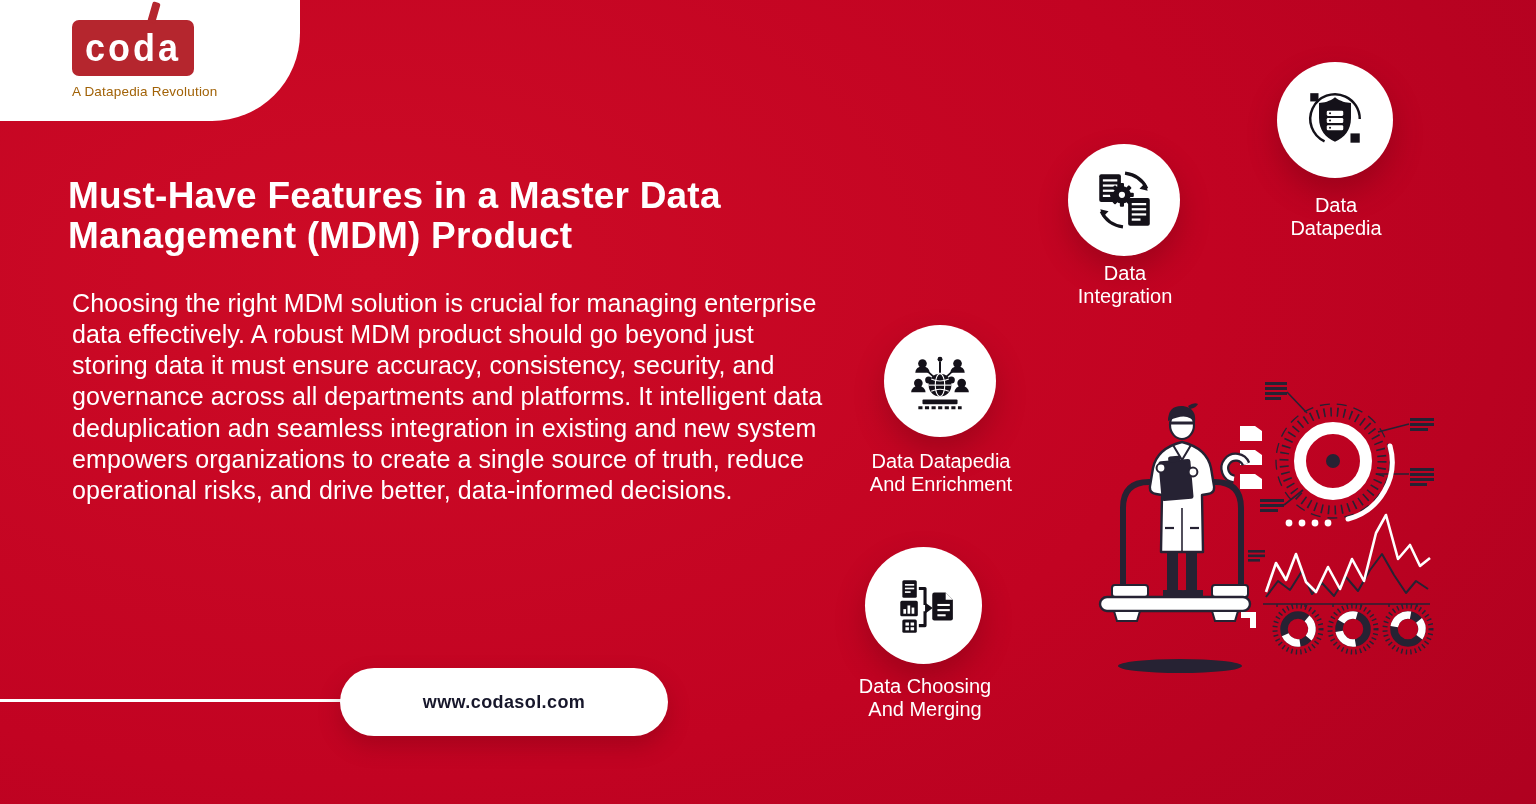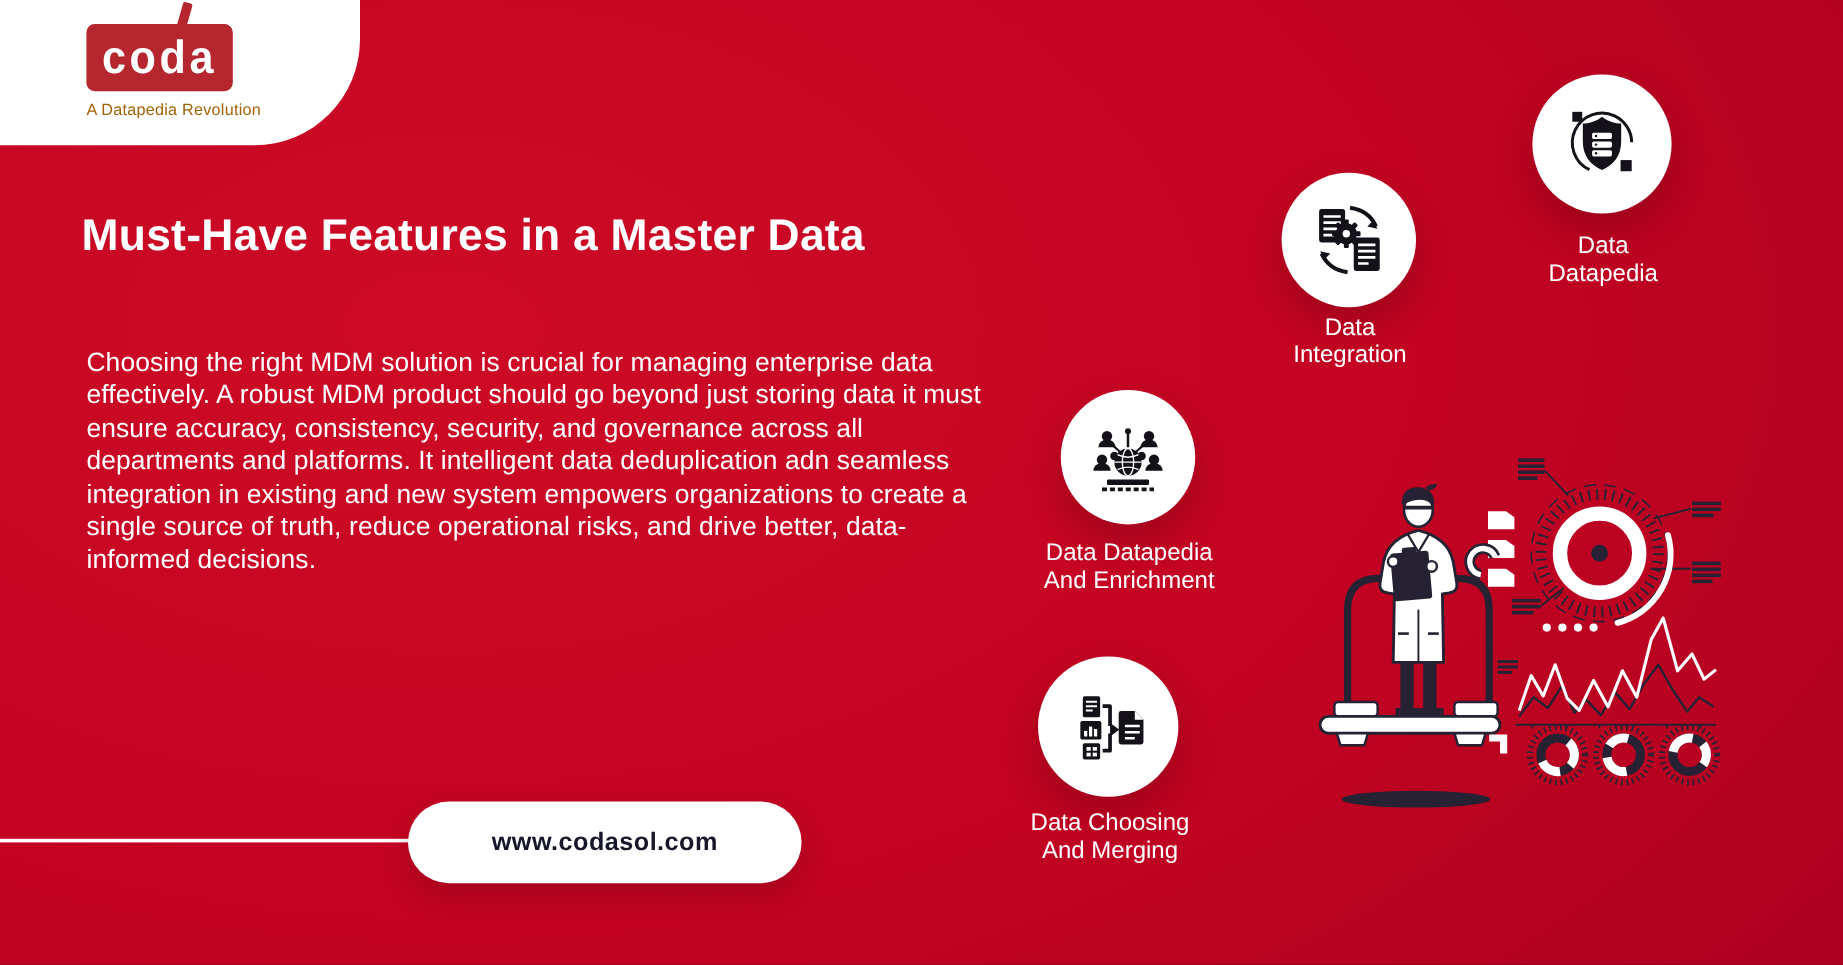--- a/index.html
+++ b/index.html
@@ -10,25 +10,25 @@
   }
   
   .logo-shape{position:absolute;left:0;top:0;width:300px;height:121px;background:#ffffff;border-bottom-right-radius:88px;}
   .logo-mark{position:absolute;left:72px;top:20px;width:122px;height:56px;background:#b5262e;border-radius:7px;display:flex;align-items:center;justify-content:center;}
   .logo-text{color:#ffffff;font-weight:700;font-size:36px;letter-spacing:3px;line-height:1;transform:scaleY(1.08);}
   .logo-tick{position:absolute;left:150px;top:2px;width:8px;height:21px;background:#b5262e;border-radius:2px;transform:rotate(16deg);}
   .logo-tagline{position:absolute;left:72px;top:84px;font-size:13.5px;color:#a16207;letter-spacing:.2px;white-space:nowrap;}
   
   .title{position:absolute;left:68px;top:176px;color:#fff;font-weight:700;font-size:37px;line-height:1.08;letter-spacing:.2px;}
   .title div{white-space:nowrap;}
-  .intro{position:absolute;left:72px;top:288px;width:760px;color:#fff;font-size:22px;line-height:1.245;letter-spacing:.1px;}
+  .intro{position:absolute;left:72px;top:288px;width:760px;color:#fff;font-size:25px;line-height:1.245;letter-spacing:.1px;}
   
   .connector-line{position:absolute;left:0;top:699px;width:350px;height:3px;background:#ffffff;}
   .website-pill{position:absolute;left:340px;top:668px;width:328px;height:68px;background:#ffffff;border-radius:36px;display:flex;align-items:center;justify-content:center;box-shadow:0 10px 22px rgba(80,0,12,.25);}
-  .website-pill span{color:#17172b;font-size:21px;font-weight:700;letter-spacing:.4px;}
+  .website-pill span{color:#17172b;font-size:18px;font-weight:700;letter-spacing:.4px;}
   
   .feature-circle{position:absolute;background:#ffffff;border-radius:50%;display:flex;align-items:center;justify-content:center;box-shadow:0 14px 30px rgba(70,0,12,.28);}
   .feature-label{position:absolute;transform:translateX(-50%);color:#ffffff;font-size:20px;font-weight:500;text-align:center;line-height:1.14;}
   .feature-label div{white-space:nowrap;}
   .fc-integration{left:1068px;top:144px;width:112px;height:112px;}
   .fl-integration{left:1125px;top:262px;}
   .fc-governance{left:1277px;top:62px;width:116px;height:116px;}
   .fl-governance{left:1336px;top:194px;}
   .fc-cleansing{left:884px;top:325px;width:112px;height:112px;}
   .fl-cleansing{left:941px;top:450px;}
@@ -46,20 +46,21 @@
   <div class="logo-shape">
     <div class="logo-mark">
       <span class="logo-text">coda</span>
     </div>
     <div class="logo-tick"></div>
     <div class="logo-tagline">A Datapedia Revolution</div>
   </div>
 
   <div class="title">
     <div>Must-Have Features in a Master Data</div>
+    <div>Management (MDM) Product</div>
   </div>
 
   <div class="intro">Choosing the right MDM solution is crucial for managing enterprise data effectively. A robust MDM product should go beyond just storing data it must ensure accuracy, consistency, security, and governance across all departments and platforms. It intelligent data deduplication adn seamless integration in existing and new system empowers organizations to create a single source of truth, reduce operational risks, and drive better, data-informed decisions.</div>
 
   <div class="connector-line"></div>
   <div class="website-pill">
     <span>www.codasol.com</span>
   </div>
 
   <div class="feature-circle fc-integration">

